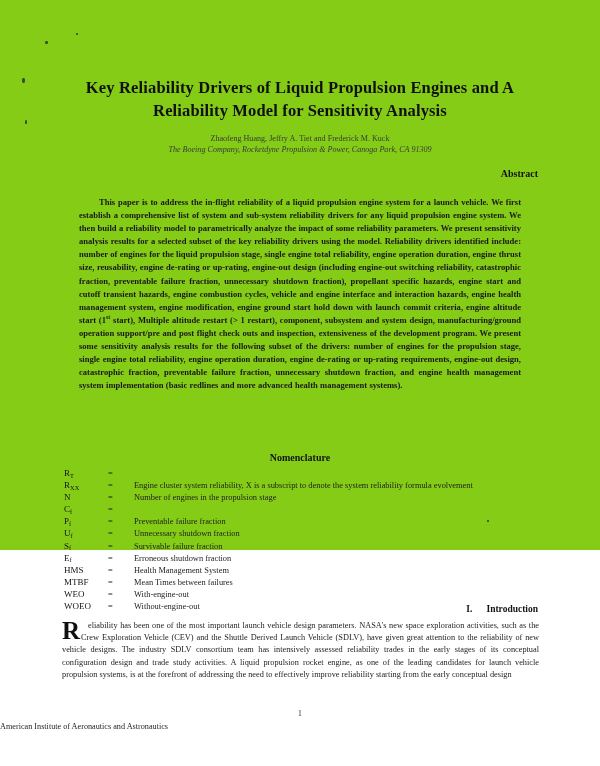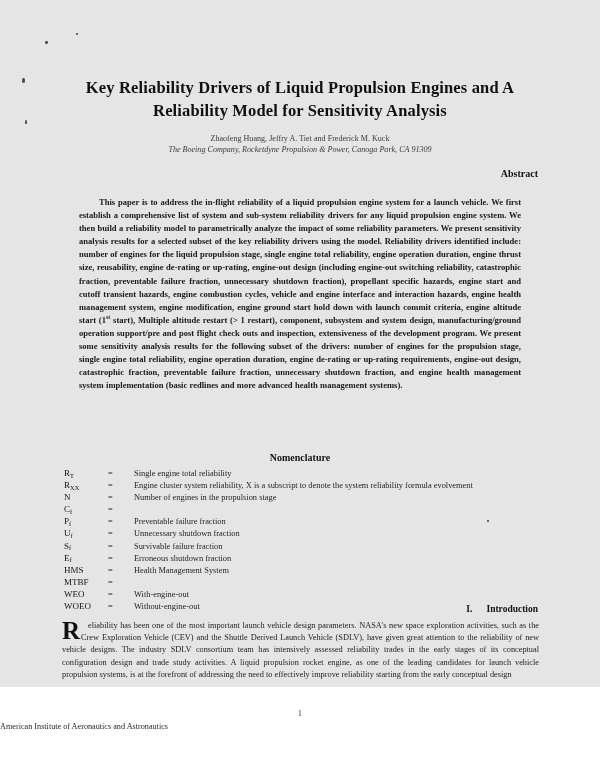--- a/index.html
+++ b/index.html
@@ -13,22 +13,22 @@
     height: 766px;
     font-family: "Liberation Serif", "DejaVu Serif", serif;
     color: #1c1c1c;
     position: relative;
     overflow: hidden;
   }
   .page {
     position: absolute;
     inset: 0;
     width: 600px;
-    height: 687px;
-    background: #e5e5e5;
+    height: 550px;
+    background: #84cc16;
   }
 
   
   .speck {
     position: absolute;
     background: #2a2a2a;
     border-radius: 40%;
     opacity: .8;
   }
 
@@ -227,21 +227,20 @@
   <div class="affil">The Boeing Company, Rocketdyne Propulsion &amp; Power, Canoga Park, CA 91309</div>
 
   <div class="abstract-head">Abstract</div>
   <div class="abstract-body"><span>This paper is to address the in-flight reliability of a liquid propulsion engine system for a launch vehicle.  We first establish a comprehensive list of system and sub-system reliability drivers for any liquid propulsion engine system.  We then build a reliability model to parametrically analyze the impact of some reliability parameters.  We present sensitivity analysis results for a selected subset of the key reliability drivers using the model. Reliability drivers identified include: number of engines for the liquid propulsion stage, single engine total reliability, engine operation duration, engine thrust size, reusability, engine de-rating or up-rating, engine-out design (including engine-out switching reliability, catastrophic fraction, preventable failure fraction, unnecessary shutdown fraction), propellant specific hazards, engine start and cutoff transient hazards, engine combustion cycles, vehicle and engine interface and interaction hazards,  engine health management system, engine modification, engine ground start hold down with launch commit criteria, engine altitude start (1</span><sup>st</sup><span> start), Multiple altitude restart (&gt; 1 restart), component, subsystem and system design, manufacturing/ground operation support/pre and post flight check outs and inspection, extensiveness of the development program. We present some sensitivity analysis results for the following subset of the drivers: number of engines for the propulsion stage, single engine total reliability, engine operation duration, engine de-rating or up-rating requirements, engine-out design, catastrophic fraction, preventable failure fraction, unnecessary shutdown fraction, and engine health management system implementation (basic redlines and more advanced health management systems).</span></div>
 
   <div class="nomen-head">Nomenclature</div>
   <div class="nomen-list">
       <div class="nomen-row">
         <div class="nomen-sym">R<sub>T</sub></div>
         <div class="nomen-eq">=</div>
-        <div class="nomen-def">Single engine total reliability</div>
       </div>
       <div class="nomen-row">
         <div class="nomen-sym">R<sub>XX</sub></div>
         <div class="nomen-eq">=</div>
         <div class="nomen-def">Engine cluster system reliability, X is a subscript to denote the system reliability formula evolvement</div>
       </div>
       <div class="nomen-row">
         <div class="nomen-sym">N</div>
         <div class="nomen-eq">=</div>
         <div class="nomen-def">Number of engines in the propulsion stage</div>
@@ -271,20 +270,21 @@
         <div class="nomen-def">Erroneous shutdown fraction</div>
       </div>
       <div class="nomen-row">
         <div class="nomen-sym">HMS</div>
         <div class="nomen-eq">=</div>
         <div class="nomen-def">Health Management System</div>
       </div>
       <div class="nomen-row">
         <div class="nomen-sym">MTBF</div>
         <div class="nomen-eq">=</div>
+        <div class="nomen-def">Mean Times between failures</div>
       </div>
       <div class="nomen-row">
         <div class="nomen-sym">WEO</div>
         <div class="nomen-eq">=</div>
         <div class="nomen-def">With-engine-out</div>
       </div>
       <div class="nomen-row">
         <div class="nomen-sym">WOEO</div>
         <div class="nomen-eq">=</div>
         <div class="nomen-def">Without-engine-out</div>

